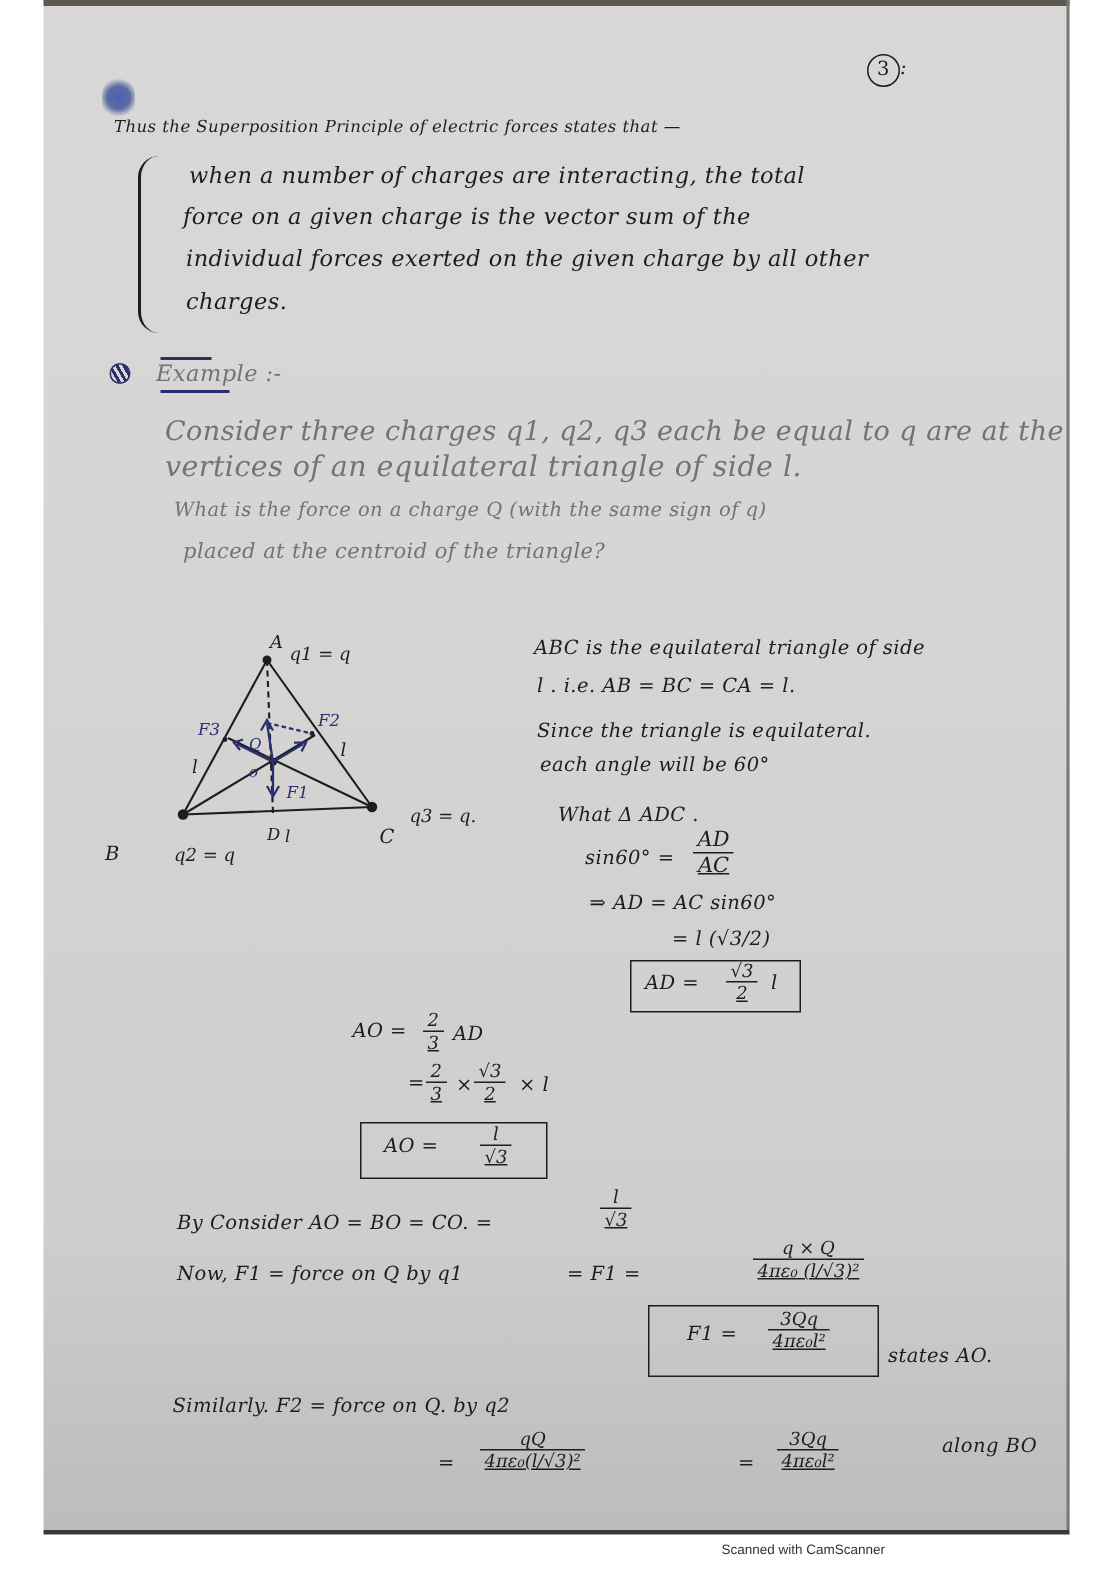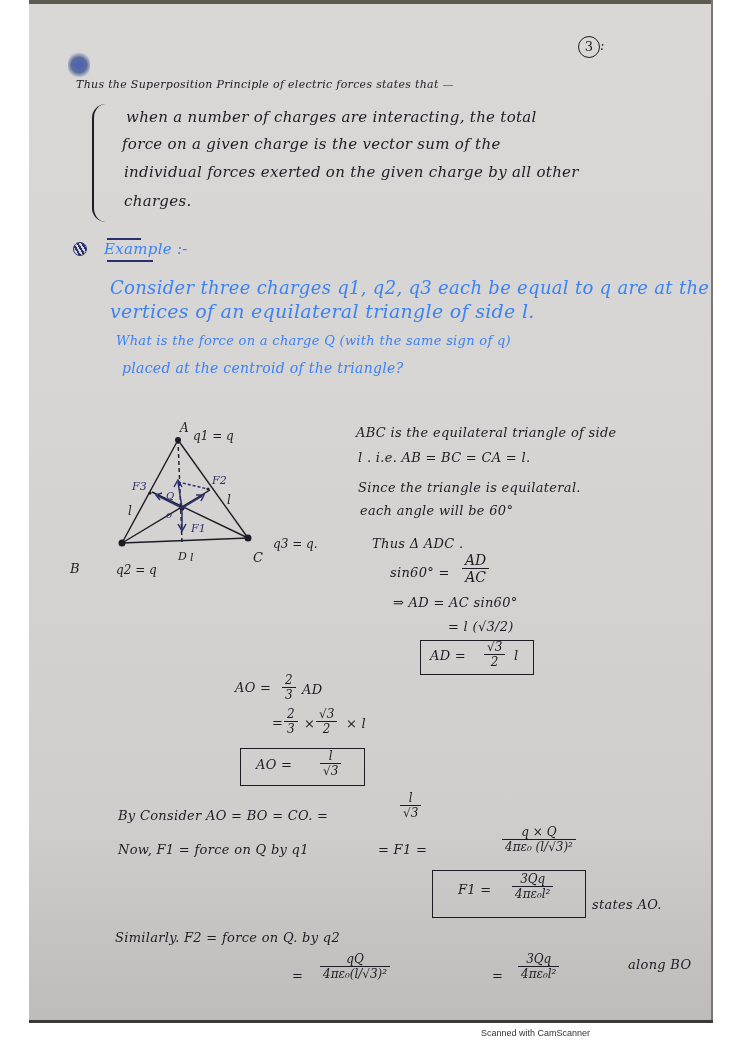--- a/index.html
+++ b/index.html
@@ -16,21 +16,21 @@
     position:absolute; left:29px; top:0; width:684px; height:4px;
     background:#5d5a52;
   }
   .paper-rightedge {
     position:absolute; left:711px; top:0; width:2px; height:1020px; background:#7a7873;
   }
   .hw {
     position:absolute; color:#1c1c24; font-family:"DejaVu Serif", serif;
     font-style:italic; font-size:15px; white-space:nowrap; letter-spacing:0.3px;
   }
-  .blue { color:#3b82f6; }
+  .blue { color:#737373; }
   .small { font-size:13px; }
   .pageno {
     position:absolute; left:578px; top:36px; width:20px; height:20px;
     border:1.5px solid #1c1c24; border-radius:50%;
     font-style:normal; font-size:13px; text-align:center; line-height:20px;
   }
   .brace {
     position:absolute; left:92px; top:104px; width:14px; height:118px;
     border-left:2px solid #1c1c24; border-radius:14px 0 0 14px;
   }
@@ -41,21 +41,21 @@
   }
   .bullet-icon {
     position:absolute; left:73px; top:242px; width:12px; height:12px; border-radius:50%;
     background:repeating-linear-gradient(60deg,#2a2f6e 0 2px,#d8d7d5 2px 4px);
     border:1px solid #2a2f6e;
   }
   .uline { position:absolute; height:1.5px; background:#2a2f6e; }
   .box { position:absolute; border:1.5px solid #1c1c24; }
   .frac { position:absolute; text-align:center; font-style:italic; color:#1c1c24; font-size:14px; }
   .frac .num { display:block; border-bottom:1.5px solid #1c1c24; padding:0 3px; }
-  .frac .den { display:block; padding:0 3px; }
+  .frac .den { display:block; padding:0 3px;text-decoration:underline; }
   .footer {
     position:absolute; left:481px; top:1028px; font-family:"Liberation Sans", sans-serif;
     font-size:9px; color:#333;
   }
   svg.diagram { position:absolute; left:60px; top:410px; }
 </style>
 </head>
 <body>
 
 <div class="paper"></div>
@@ -127,21 +127,21 @@
   <text x="213" y="138" font-family="DejaVu Serif, serif" font-style="italic" font-size="12" fill="#1c1c24">q3 = q.</text>
   <text x="10" y="163" font-family="DejaVu Serif, serif" font-style="italic" font-size="13" fill="#1c1c24">B</text>
   <text x="56" y="164" font-family="DejaVu Serif, serif" font-style="italic" font-size="12" fill="#1c1c24">q2 = q</text>
 </svg>
 
 <div class="hw small" style="left:356px;top:425px">ABC is the equilateral triangle of side</div>
 <div class="hw small" style="left:358px;top:450px">l . i.e. AB = BC = CA = l.</div>
 <div class="hw small" style="left:358px;top:480px">Since the triangle is equilateral.</div>
 <div class="hw small" style="left:360px;top:503px">each angle will be 60°</div>
 
-<div class="hw small" style="left:372px;top:536px">Thus  Δ ADC .</div>
+<div class="hw small" style="left:372px;top:536px">What  Δ ADC .</div>
 <div class="hw small" style="left:390px;top:565px">sin60° =</div>
 <div class="frac" style="left:462px;top:552px">
   <span class="num">AD</span>
   <span class="den">AC</span>
 </div>
 <div class="hw small" style="left:393px;top:595px">⇒ AD = AC sin60°</div>
 <div class="hw small" style="left:448px;top:619px">= l (√3/2)</div>
 <div class="box" style="left:420px;top:640px;width:112px;height:33px"></div>
 <div class="hw small" style="left:430px;top:648px">AD =</div>
 <div class="frac" style="left:484px;top:640px;font-size:12px">

